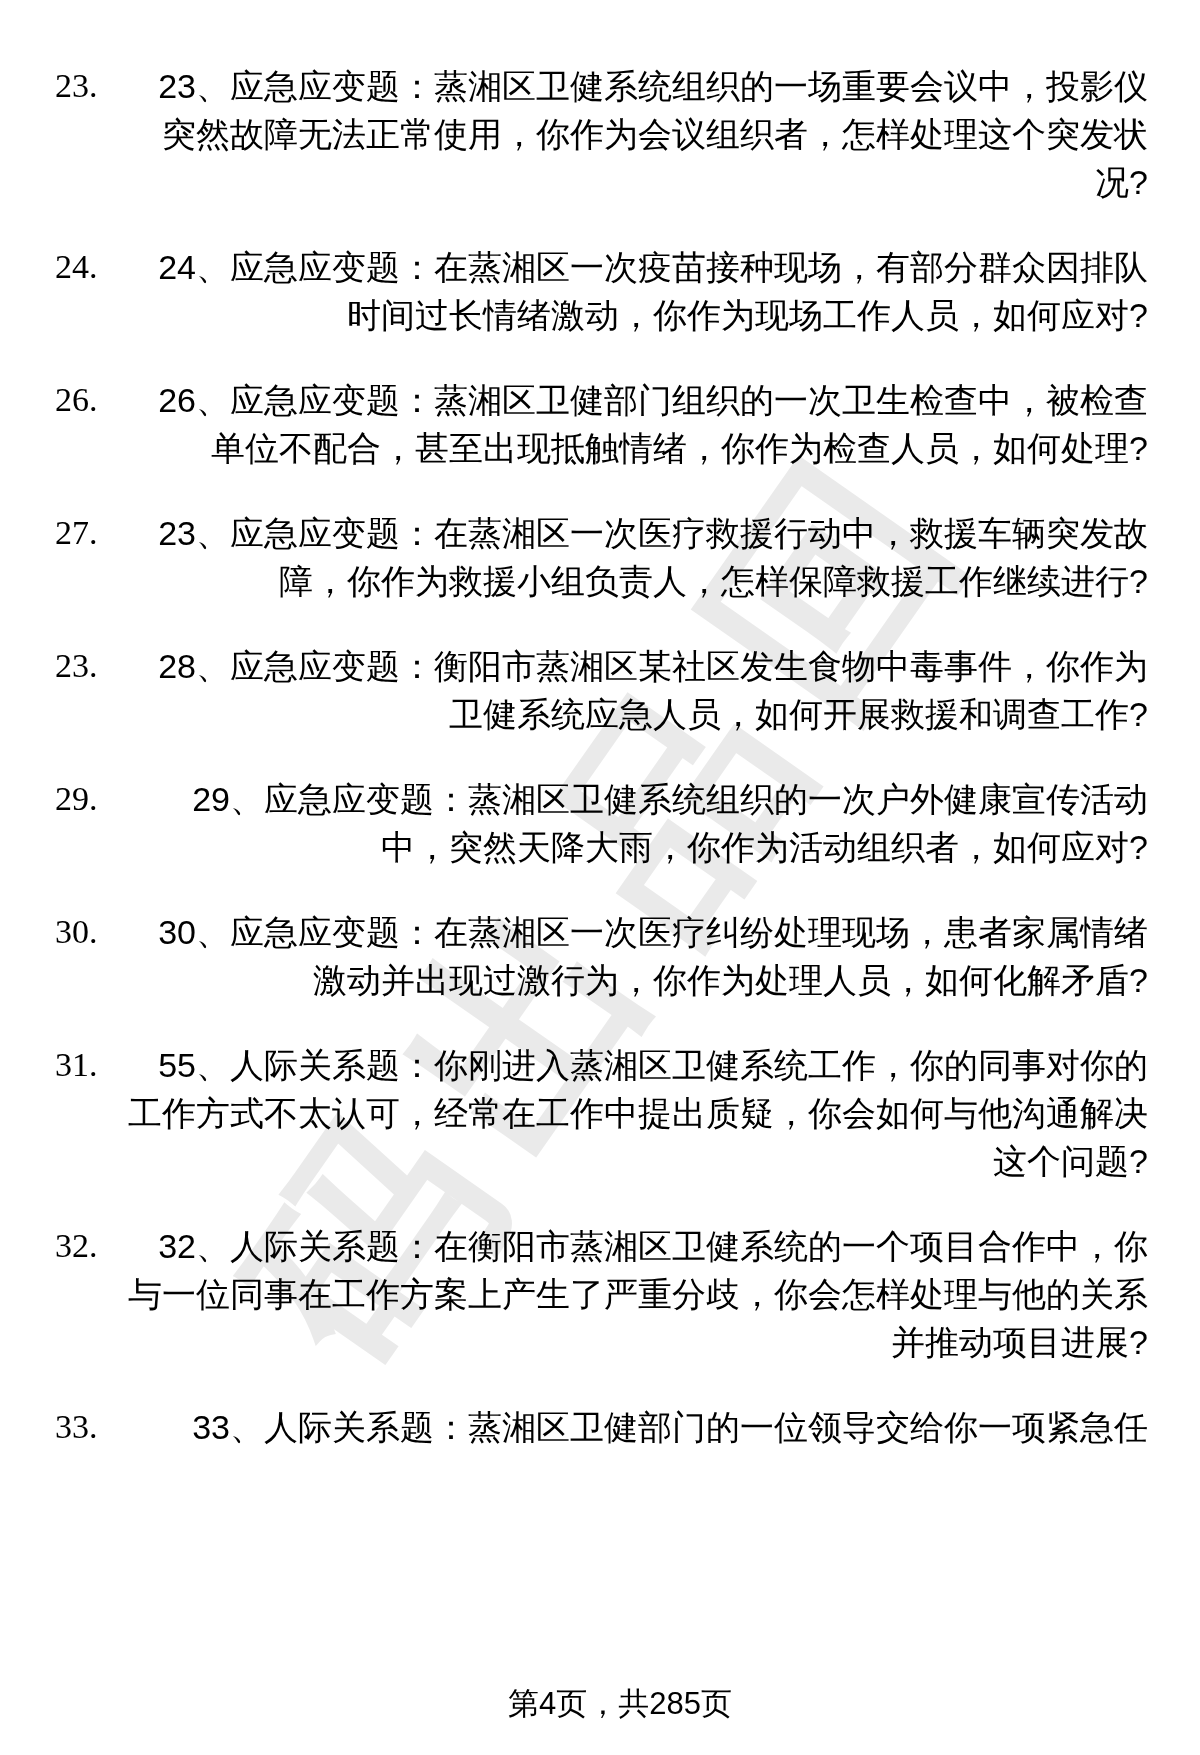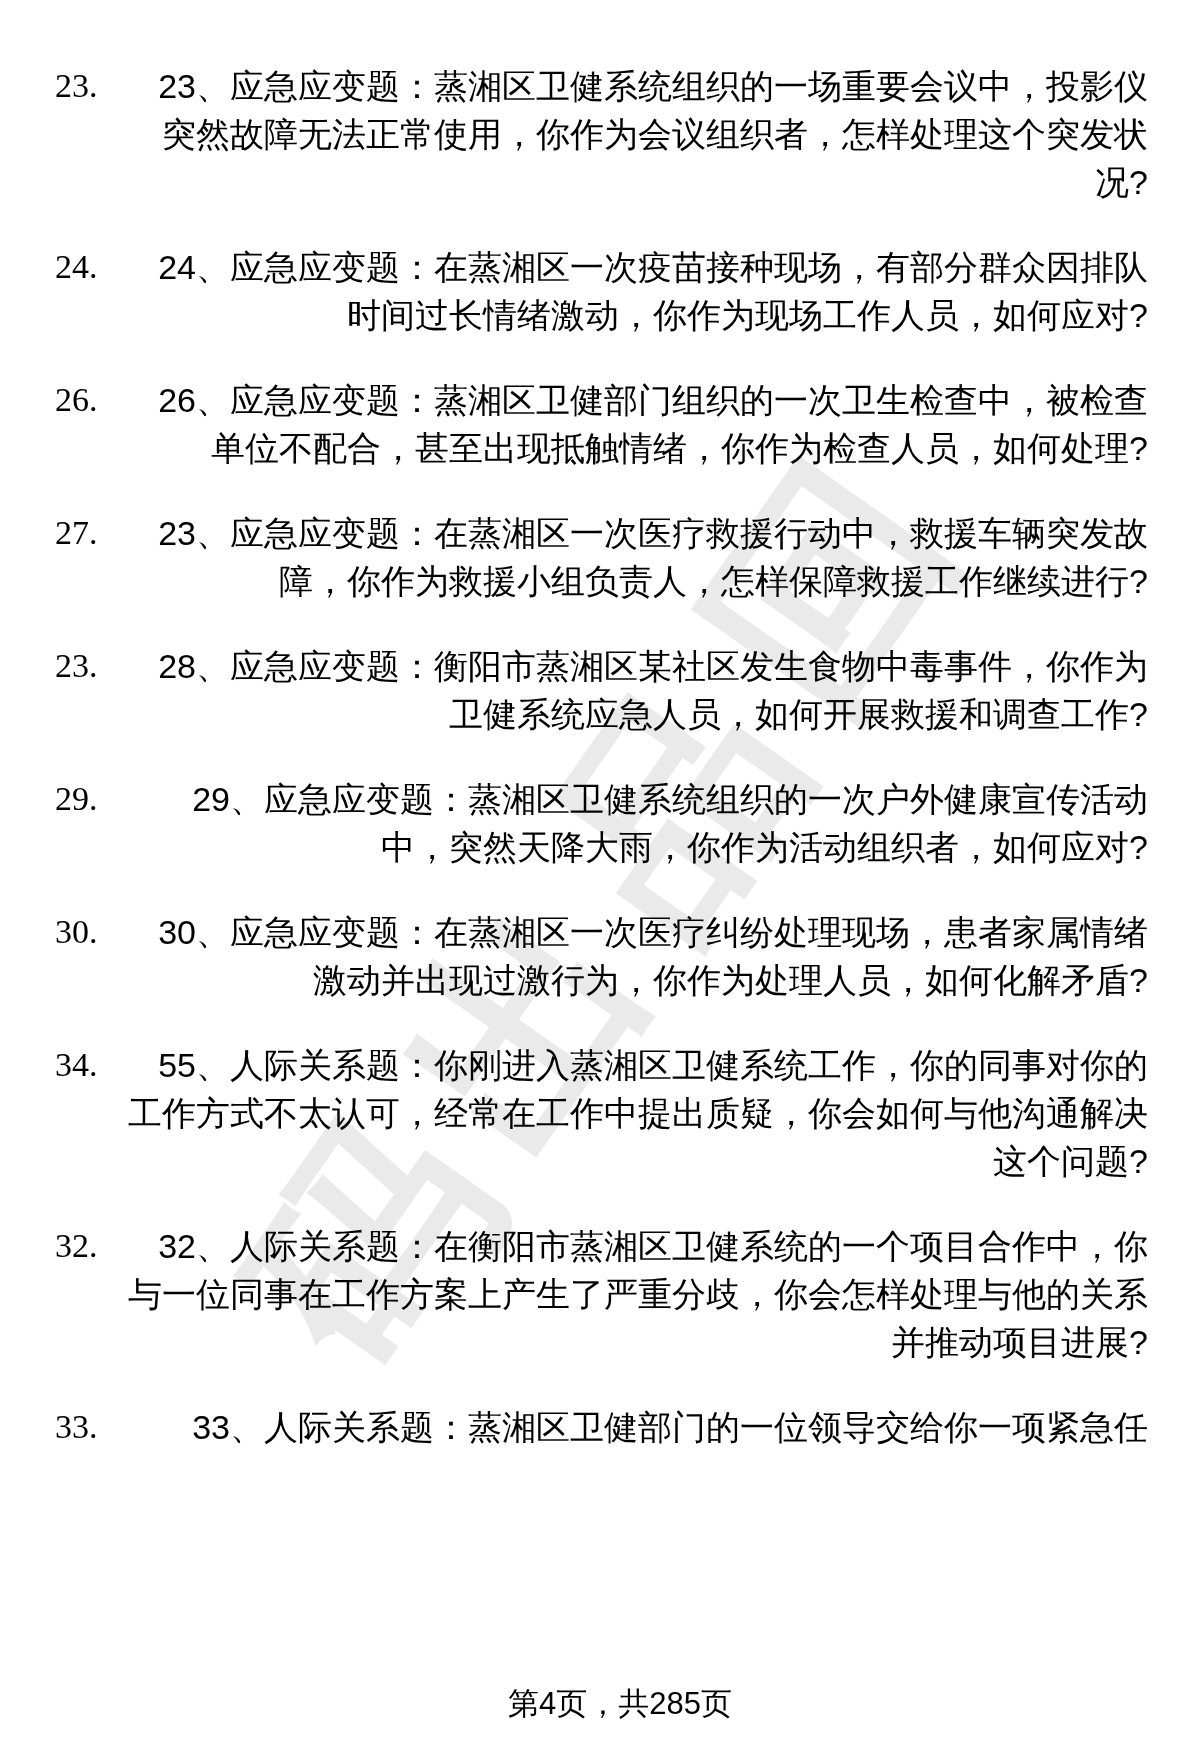--- a/index.html
+++ b/index.html
@@ -126,21 +126,21 @@
         <span class="qnum">29.</span>
         <div class="qtext">29、应急应变题：蒸湘区卫健系统组织的一次户外健康宣传活动中，突然天降大雨，你作为活动组织者，如何应对?</div>
       </li>
 
       <li class="question-item">
         <span class="qnum">30.</span>
         <div class="qtext">30、应急应变题：在蒸湘区一次医疗纠纷处理现场，患者家属情绪激动并出现过激行为，你作为处理人员，如何化解矛盾?</div>
       </li>
 
       <li class="question-item">
-        <span class="qnum">34.</span>
+        <span class="qnum">31.</span>
         <div class="qtext">55、人际关系题：你刚进入蒸湘区卫健系统工作，你的同事对你的工作方式不太认可，经常在工作中提出质疑，你会如何与他沟通解决这个问题?</div>
       </li>
 
       <li class="question-item">
         <span class="qnum">32.</span>
         <div class="qtext">32、人际关系题：在衡阳市蒸湘区卫健系统的一个项目合作中，你与一位同事在工作方案上产生了严重分歧，你会怎样处理与他的关系并推动项目进展?</div>
       </li>
 
       <li class="question-item">
         <span class="qnum">33.</span>

